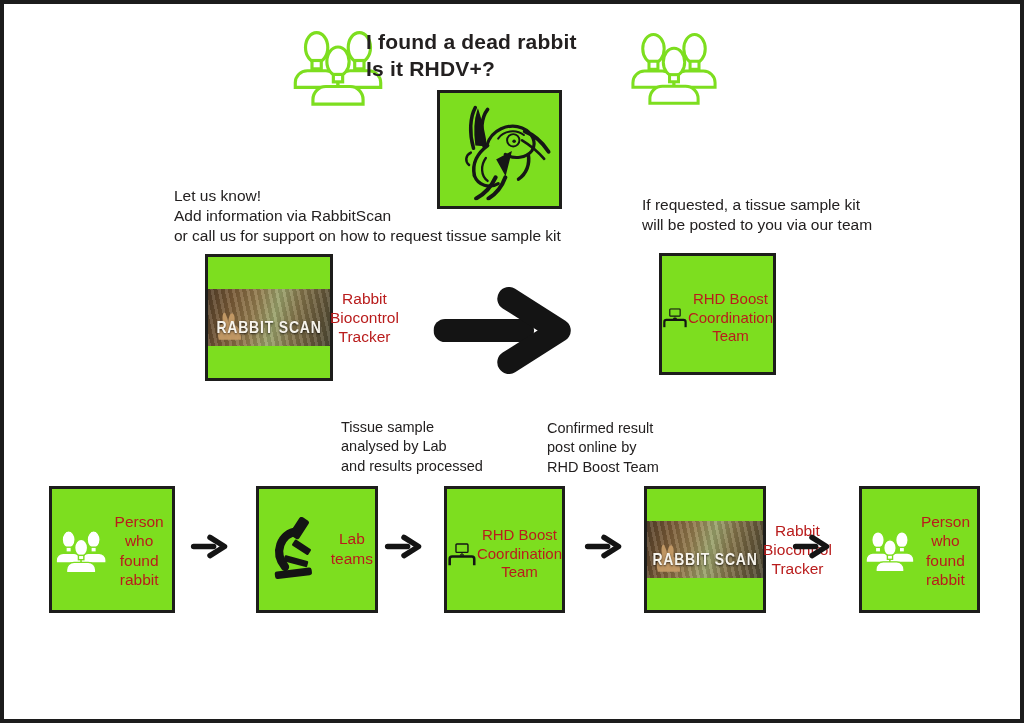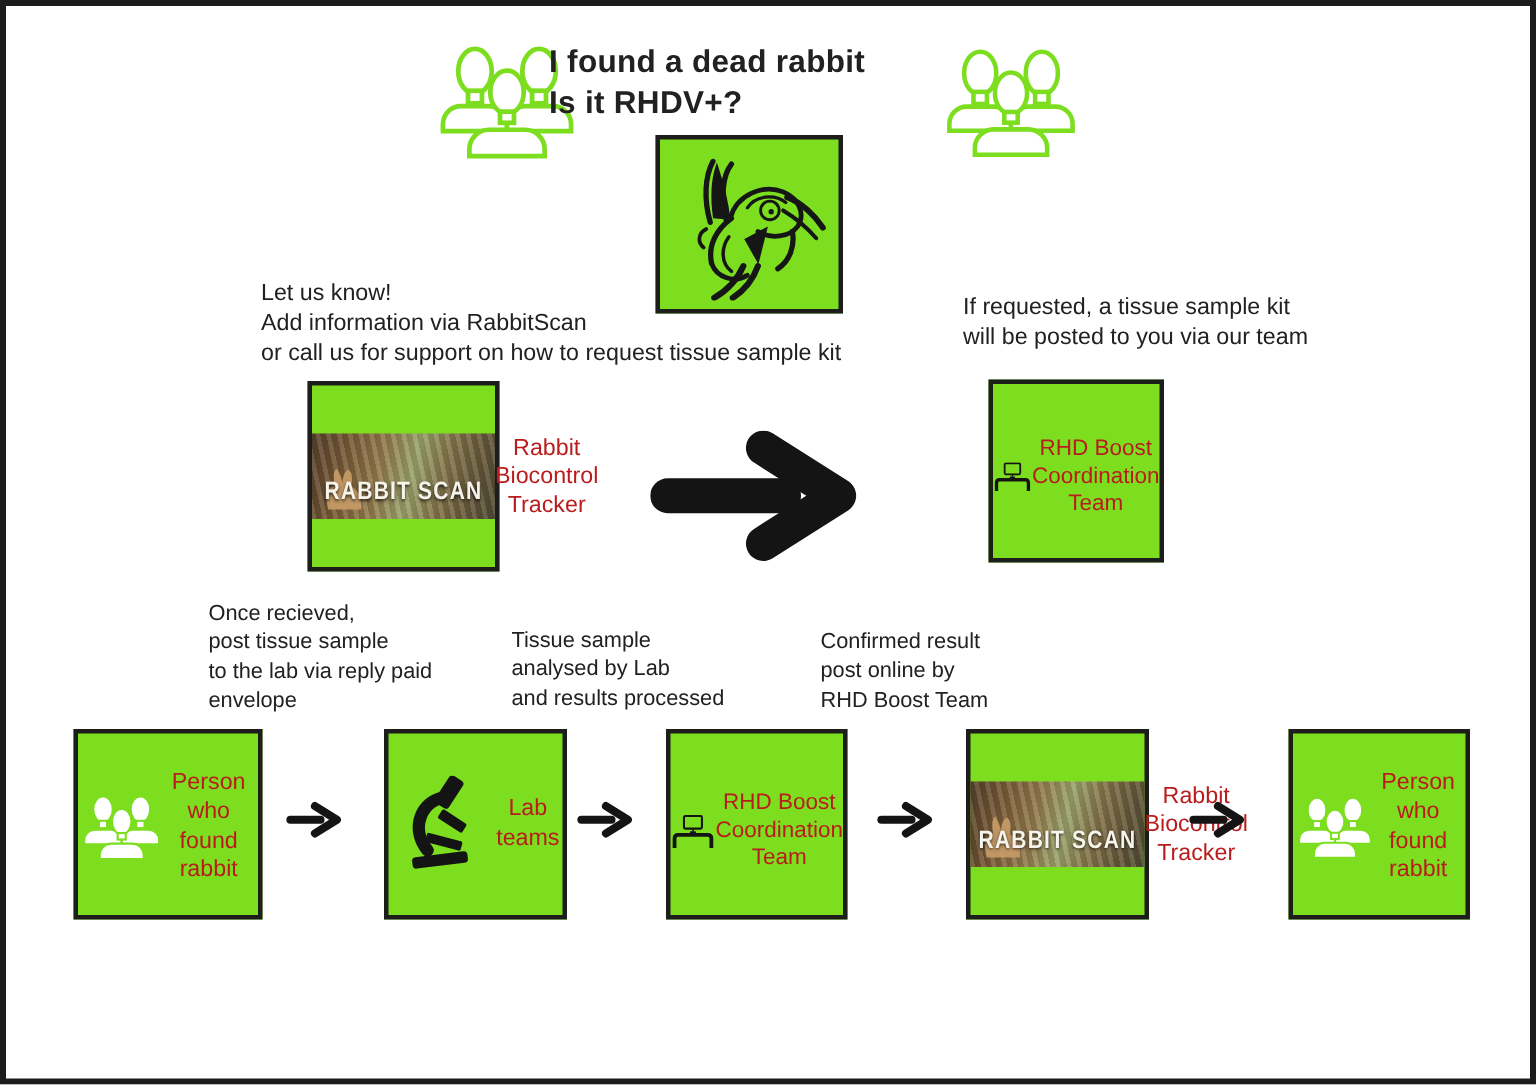--- a/index.html
+++ b/index.html
@@ -136,24 +136,20 @@
     <svg class="block" style="width:86px;height:54px;" viewBox="0 0 100 76">
         <use href="#sym-desk"></use>
       </svg>
     <div class="grow-center">
       <div class="label ml" style="font-size:15px;">RHD Boost
 Coordination
 Team</div>
     </div>
   </div>
 
-  <div class="abs caption ml" style="left:135px;top:396px;">Once recieved,
-post tissue sample
-to the lab via reply paid
-envelope</div>
   <div class="abs caption ml" style="left:337px;top:414px;">Tissue sample
 analysed by Lab
 and results processed</div>
   <div class="abs caption ml" style="left:543px;top:415px;">Confirmed result
 post online by
 RHD Boost Team</div>
 
   <div class="abs stepbox" style="left:45px;top:482px;width:126px;height:127px;padding:13px 2px 11px;justify-content:space-between;">
     <svg class="block icon-people-filled" style="width:72px;height:58px;" viewBox="0 0 100 84">
         <use href="#sym-people"></use>

